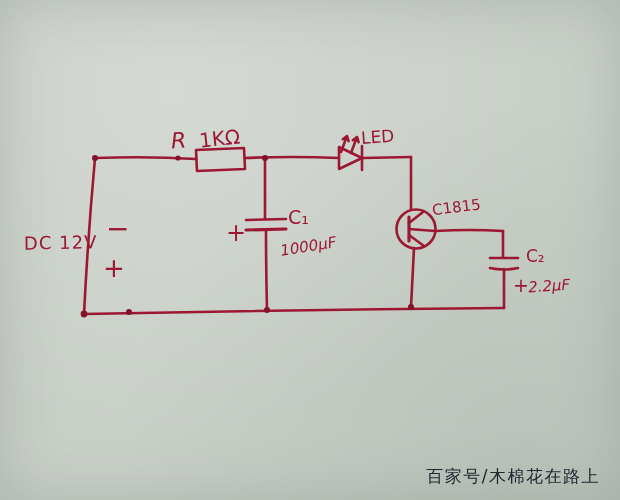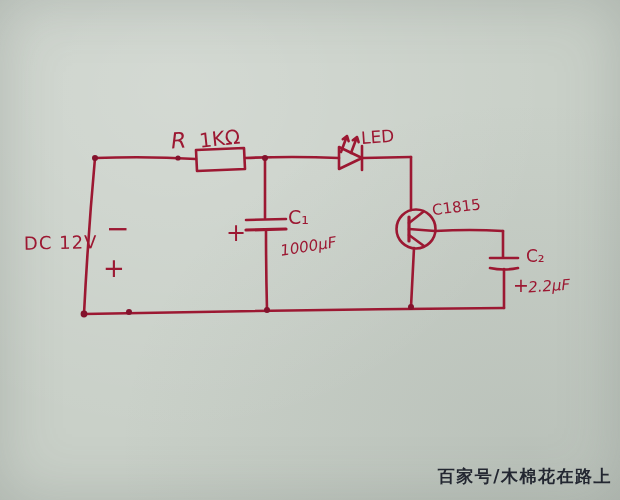--- a/index.html
+++ b/index.html
@@ -13,22 +13,22 @@
       #c9d0c8;
     box-shadow: inset 0 0 60px rgba(90,100,95,0.25);
   }
   svg.circuit { position:absolute; left:0; top:0; }
   .ink   { stroke:#9c1832; stroke-width:2.6; fill:none; stroke-linecap:round; stroke-linejoin:round; }
   .ink-bold { stroke-width:3.2; }
   .dot   { fill:#83122c; stroke:none; }
   text.hand { fill:#9c1832; font-family:"DejaVu Sans", sans-serif; }
   text.it { font-style:italic; }
   .watermark {
-    position:absolute; right:8px; bottom:12px;
-    font-size:17px; letter-spacing:1.5px; font-weight:700;
+    position:absolute; right:20px; bottom:12px;
+    font-size:17px; letter-spacing:1.5px; font-weight:400;
     color:#232731; font-family:"DejaVu Sans", sans-serif;
   }
 </style>
 </head>
 <body>
 
 <div class="paper">
 
   <svg class="circuit" width="620" height="500" viewBox="0 0 620 500">
 

